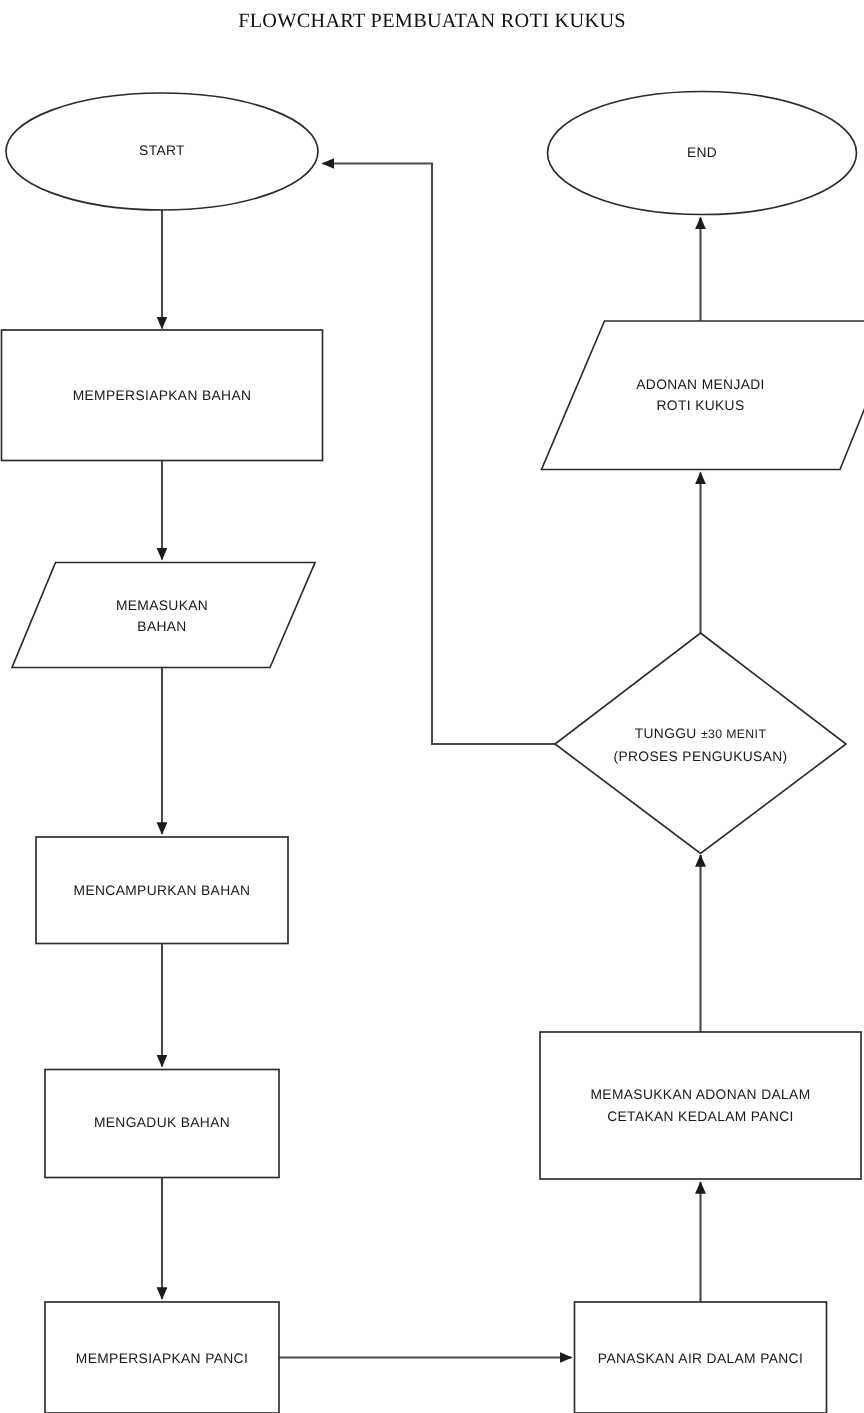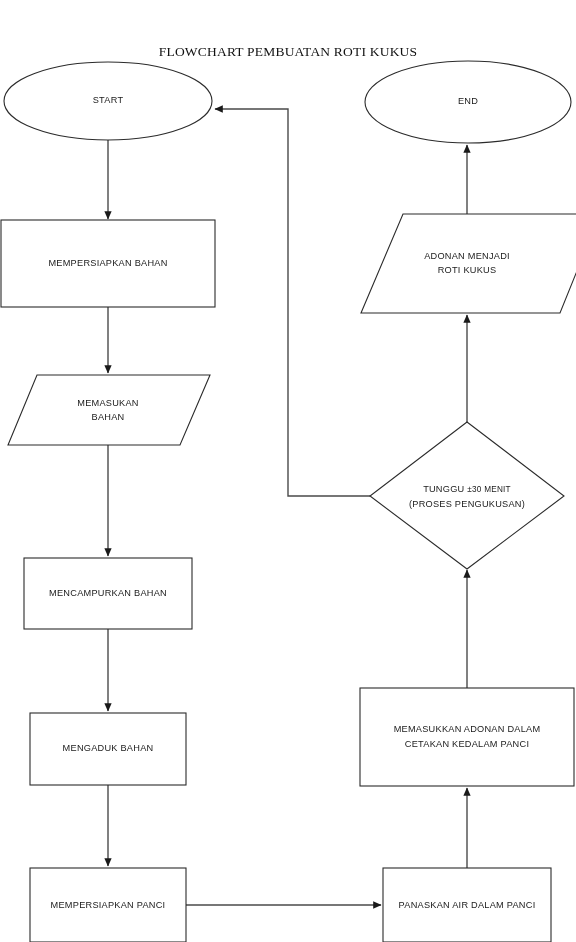--- a/index.html
+++ b/index.html
@@ -19,21 +19,20 @@
     top: 0;
     left: 0;
     width: 576px;
     text-align: center;
     font-family: "Liberation Serif", serif;
     font-size: 13.5px;
     letter-spacing: 0.2px;
     color: #111111;
     padding-top: 6px;
     white-space: nowrap;
-    margin-top: 38px;
   }
   #flow-canvas {
     position: absolute;
     top: 0;
     left: 0;
     width: 576px;
     height: 942px;
     display: block;
   }
   .shape-outline {

